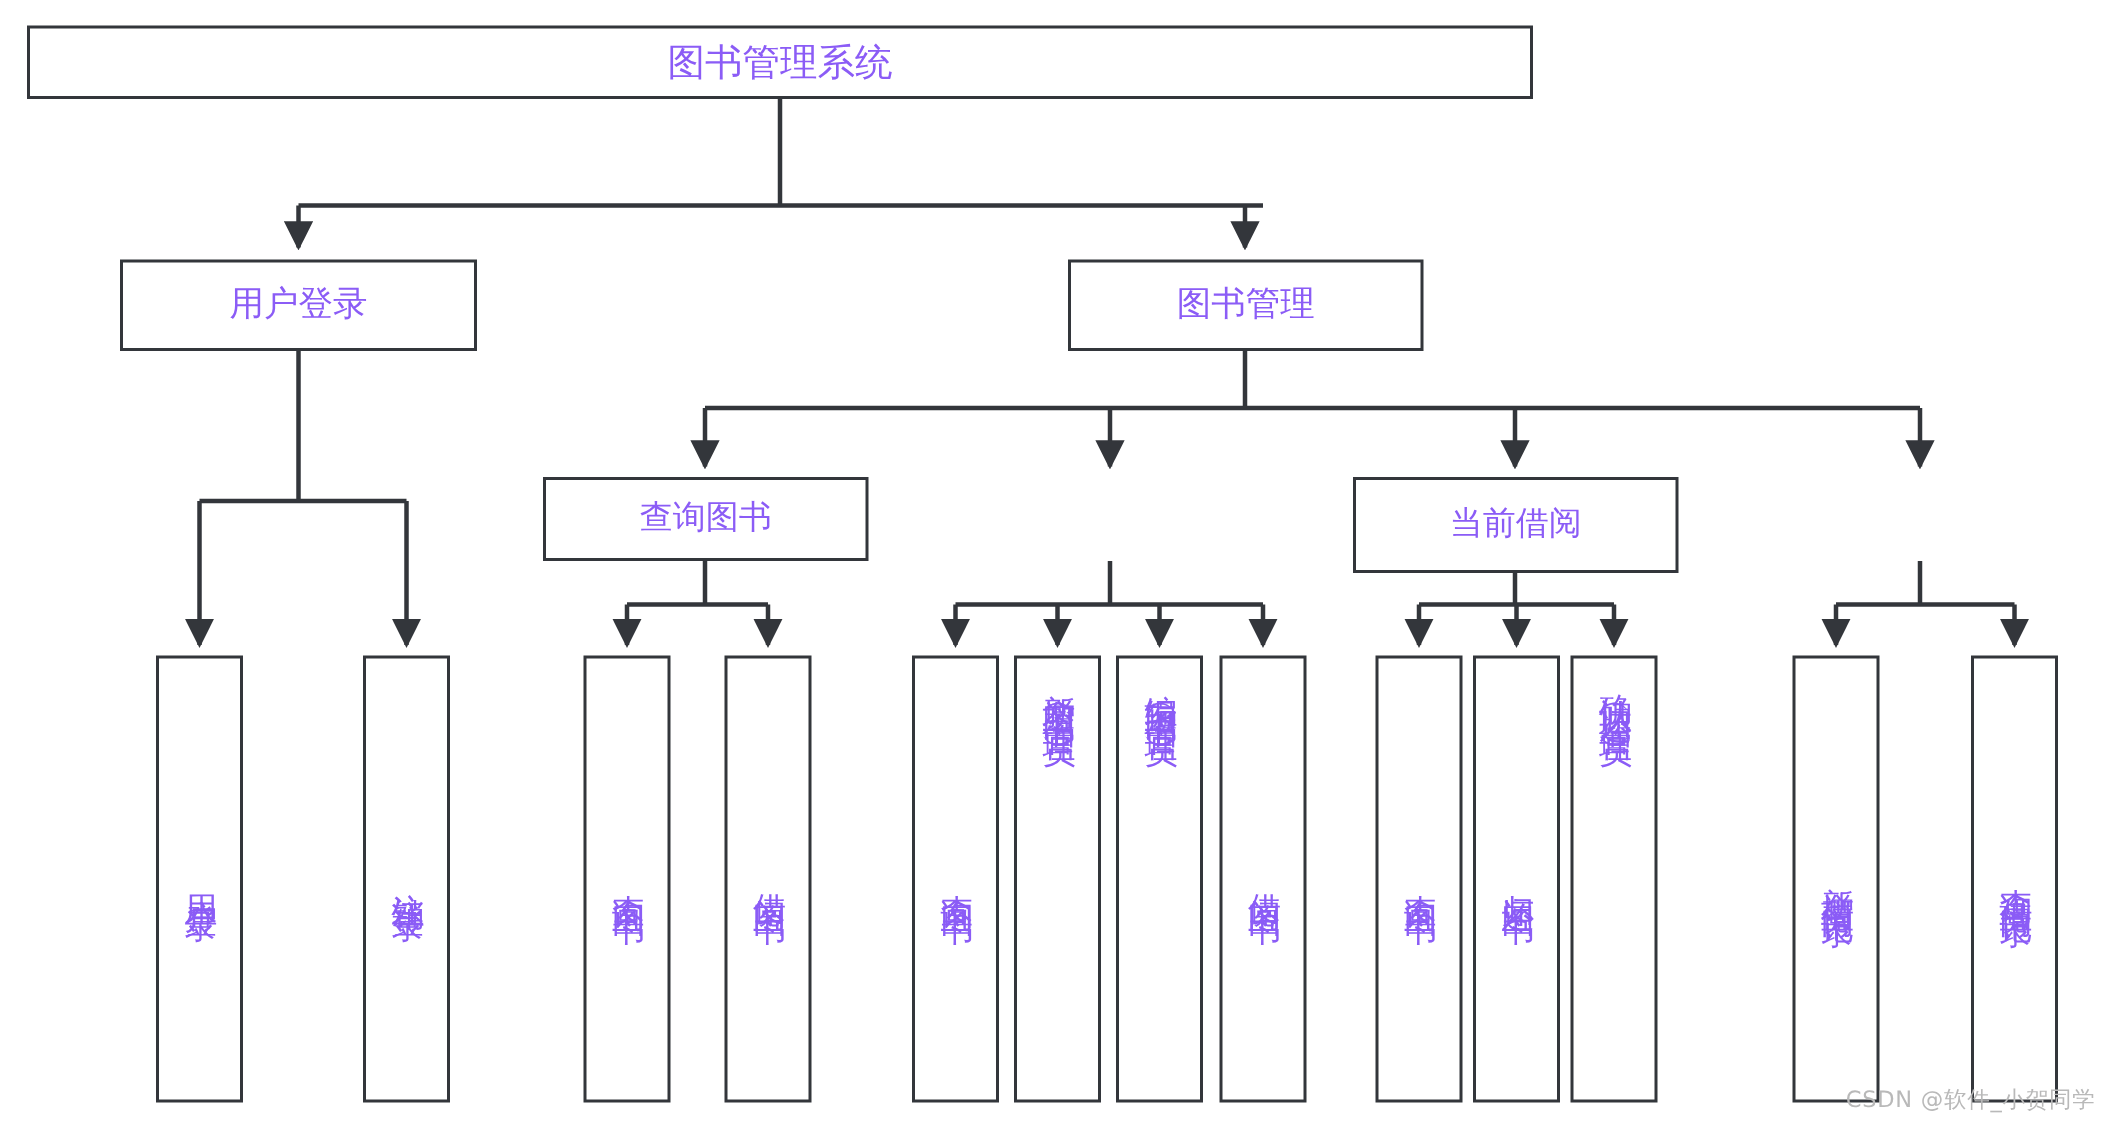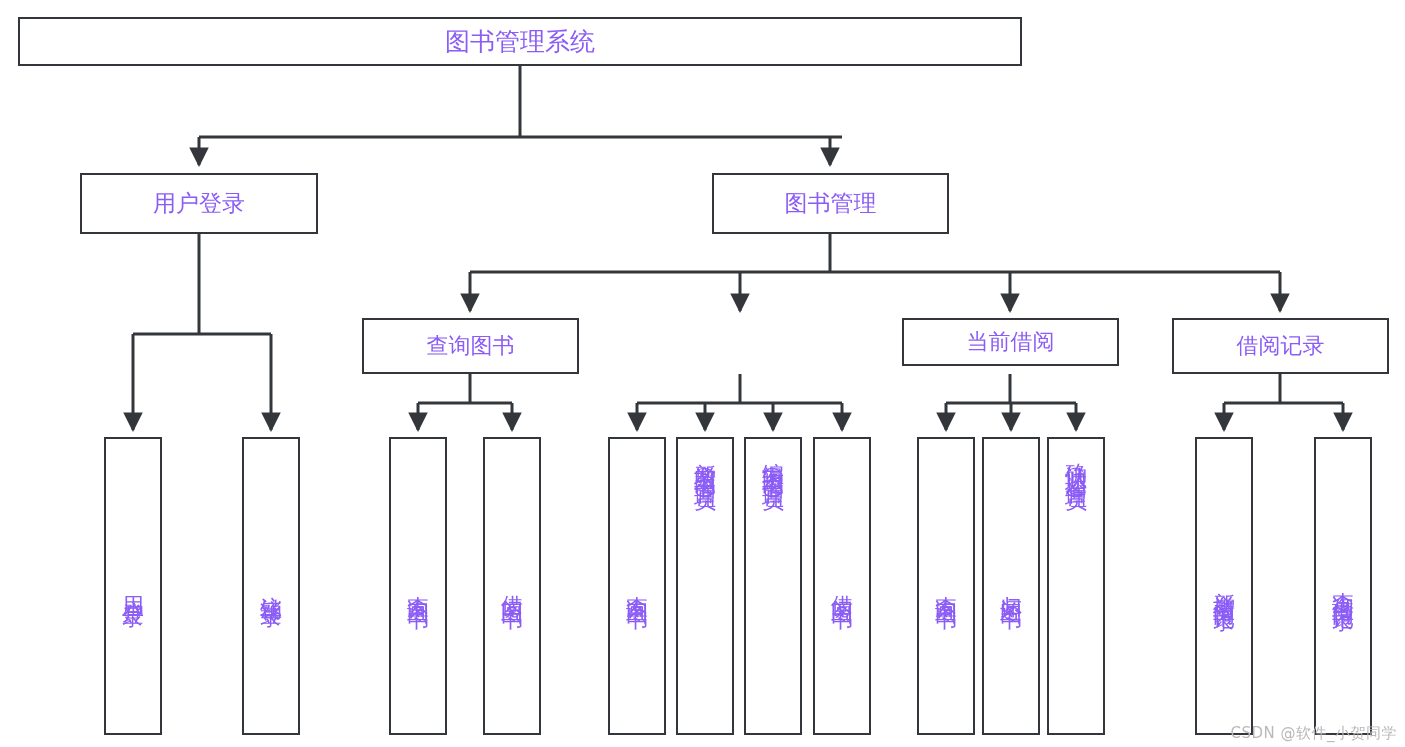--- a/index.html
+++ b/index.html
@@ -137,25 +137,22 @@
   <div class="node level2" style="left:80px; top:173px; width:238px; height:61px;">
     <span>用户登录</span>
   </div>
   <div class="node level2" style="left:712px; top:173px; width:237px; height:61px;justify-content:center;">
     <span>图书管理</span>
   </div>
 
   <div class="node level3" style="left:362px; top:318px; width:217px; height:56px;">
     <span>查询图书</span>
   </div>
-  <div class="node level3" style="left:902px; top:318px; width:217px; height:48px;">
+  <div class="node level3" style="left:902px; top:318px; width:217px; height:64px;">
     <span>当前借阅</span>
-  </div>
-  <div class="node level3" style="left:1172px; top:318px; width:217px; height:56px;">
-    <span>借阅记录</span>
   </div>
 
   <div class="node leaf center-mid" style="left:104px; top:437px; width:58px; height:298px;">
     <span class="vtext">用户登录</span>
   </div>
   <div class="node leaf center-mid" style="left:242px; top:437px; width:58px; height:298px;">
     <span class="vtext">注销登录</span>
   </div>
 
   <div class="node leaf center-mid" style="left:389px; top:437px; width:58px; height:298px;">

